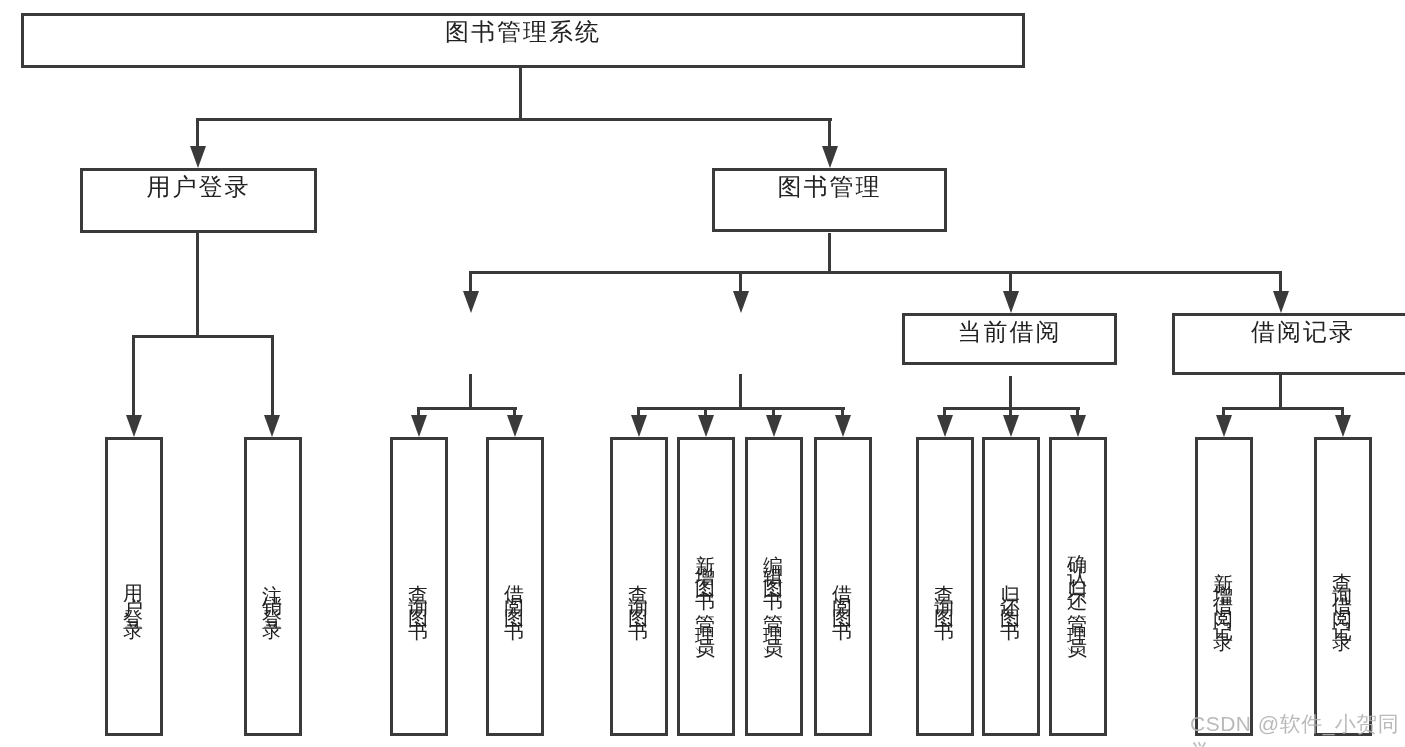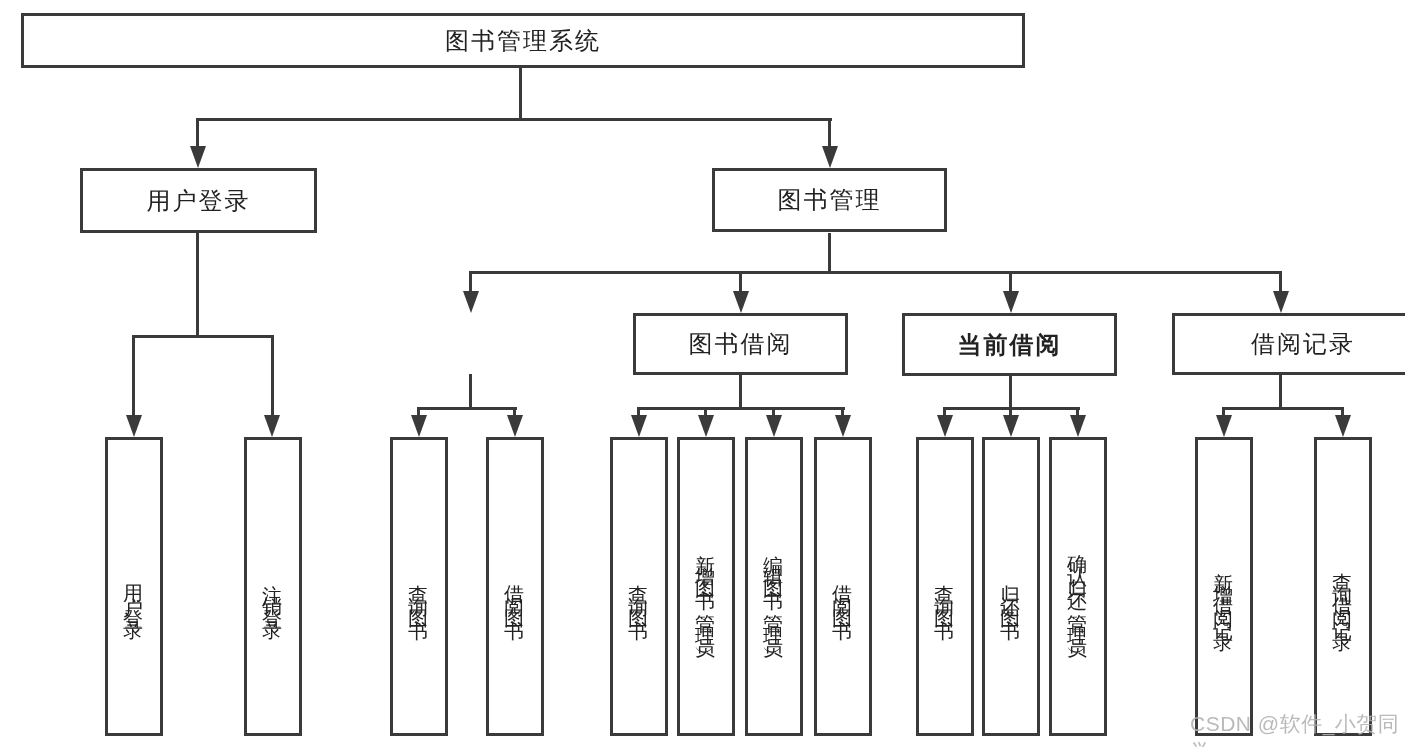--- a/index.html
+++ b/index.html
@@ -12,21 +12,21 @@
   body{
     width:1405px;height:747px;
     background:var(--background);
     font-family:"Liberation Sans","DejaVu Sans",sans-serif;
     position:relative;overflow:hidden;
   }
   .stage{position:absolute;left:0;top:0;width:1405px;height:747px;}
   .node{
     position:absolute;box-sizing:border-box;
     border:3px solid var(--line);background:#fff;
-    display:flex;align-items:center;justify-content:center;
+    display:flex;justify-content:center;
     font-size:24px;color:var(--text);letter-spacing:2px;
     z-index:2;
   }
   .leaf{
     position:absolute;box-sizing:border-box;
     width:58px;height:299px;top:437px;
     border:3px solid var(--line);background:#fff;
     display:flex;justify-content:center;
     overflow:hidden;z-index:2;
   }
@@ -59,25 +59,22 @@
 
   <div class="node" style="left:80px;top:168px;width:237px;height:65px;">
     <span>用户登录</span>
   </div>
 
   <div class="node" style="left:712px;top:168px;width:235px;height:64px;">
     <span>图书管理</span>
   </div>
 
 
-  <div class="node" style="left:633px;top:313px;width:215px;height:62px;">
-    <span>图书借阅</span>
-  </div>
 
-  <div class="node" style="left:902px;top:313px;width:215px;height:63px;font-weight:bold;">
+  <div class="node" style="left:902px;top:313px;width:215px;height:52px;">
     <span>当前借阅</span>
   </div>
 
   <div class="node" style="left:1172px;top:313px;width:262px;height:62px;">
     <span>借阅记录</span>
   </div>
 
   <div class="leaf" style="left:105px;">
     <span class="vtext">用户登录</span>
   </div>

